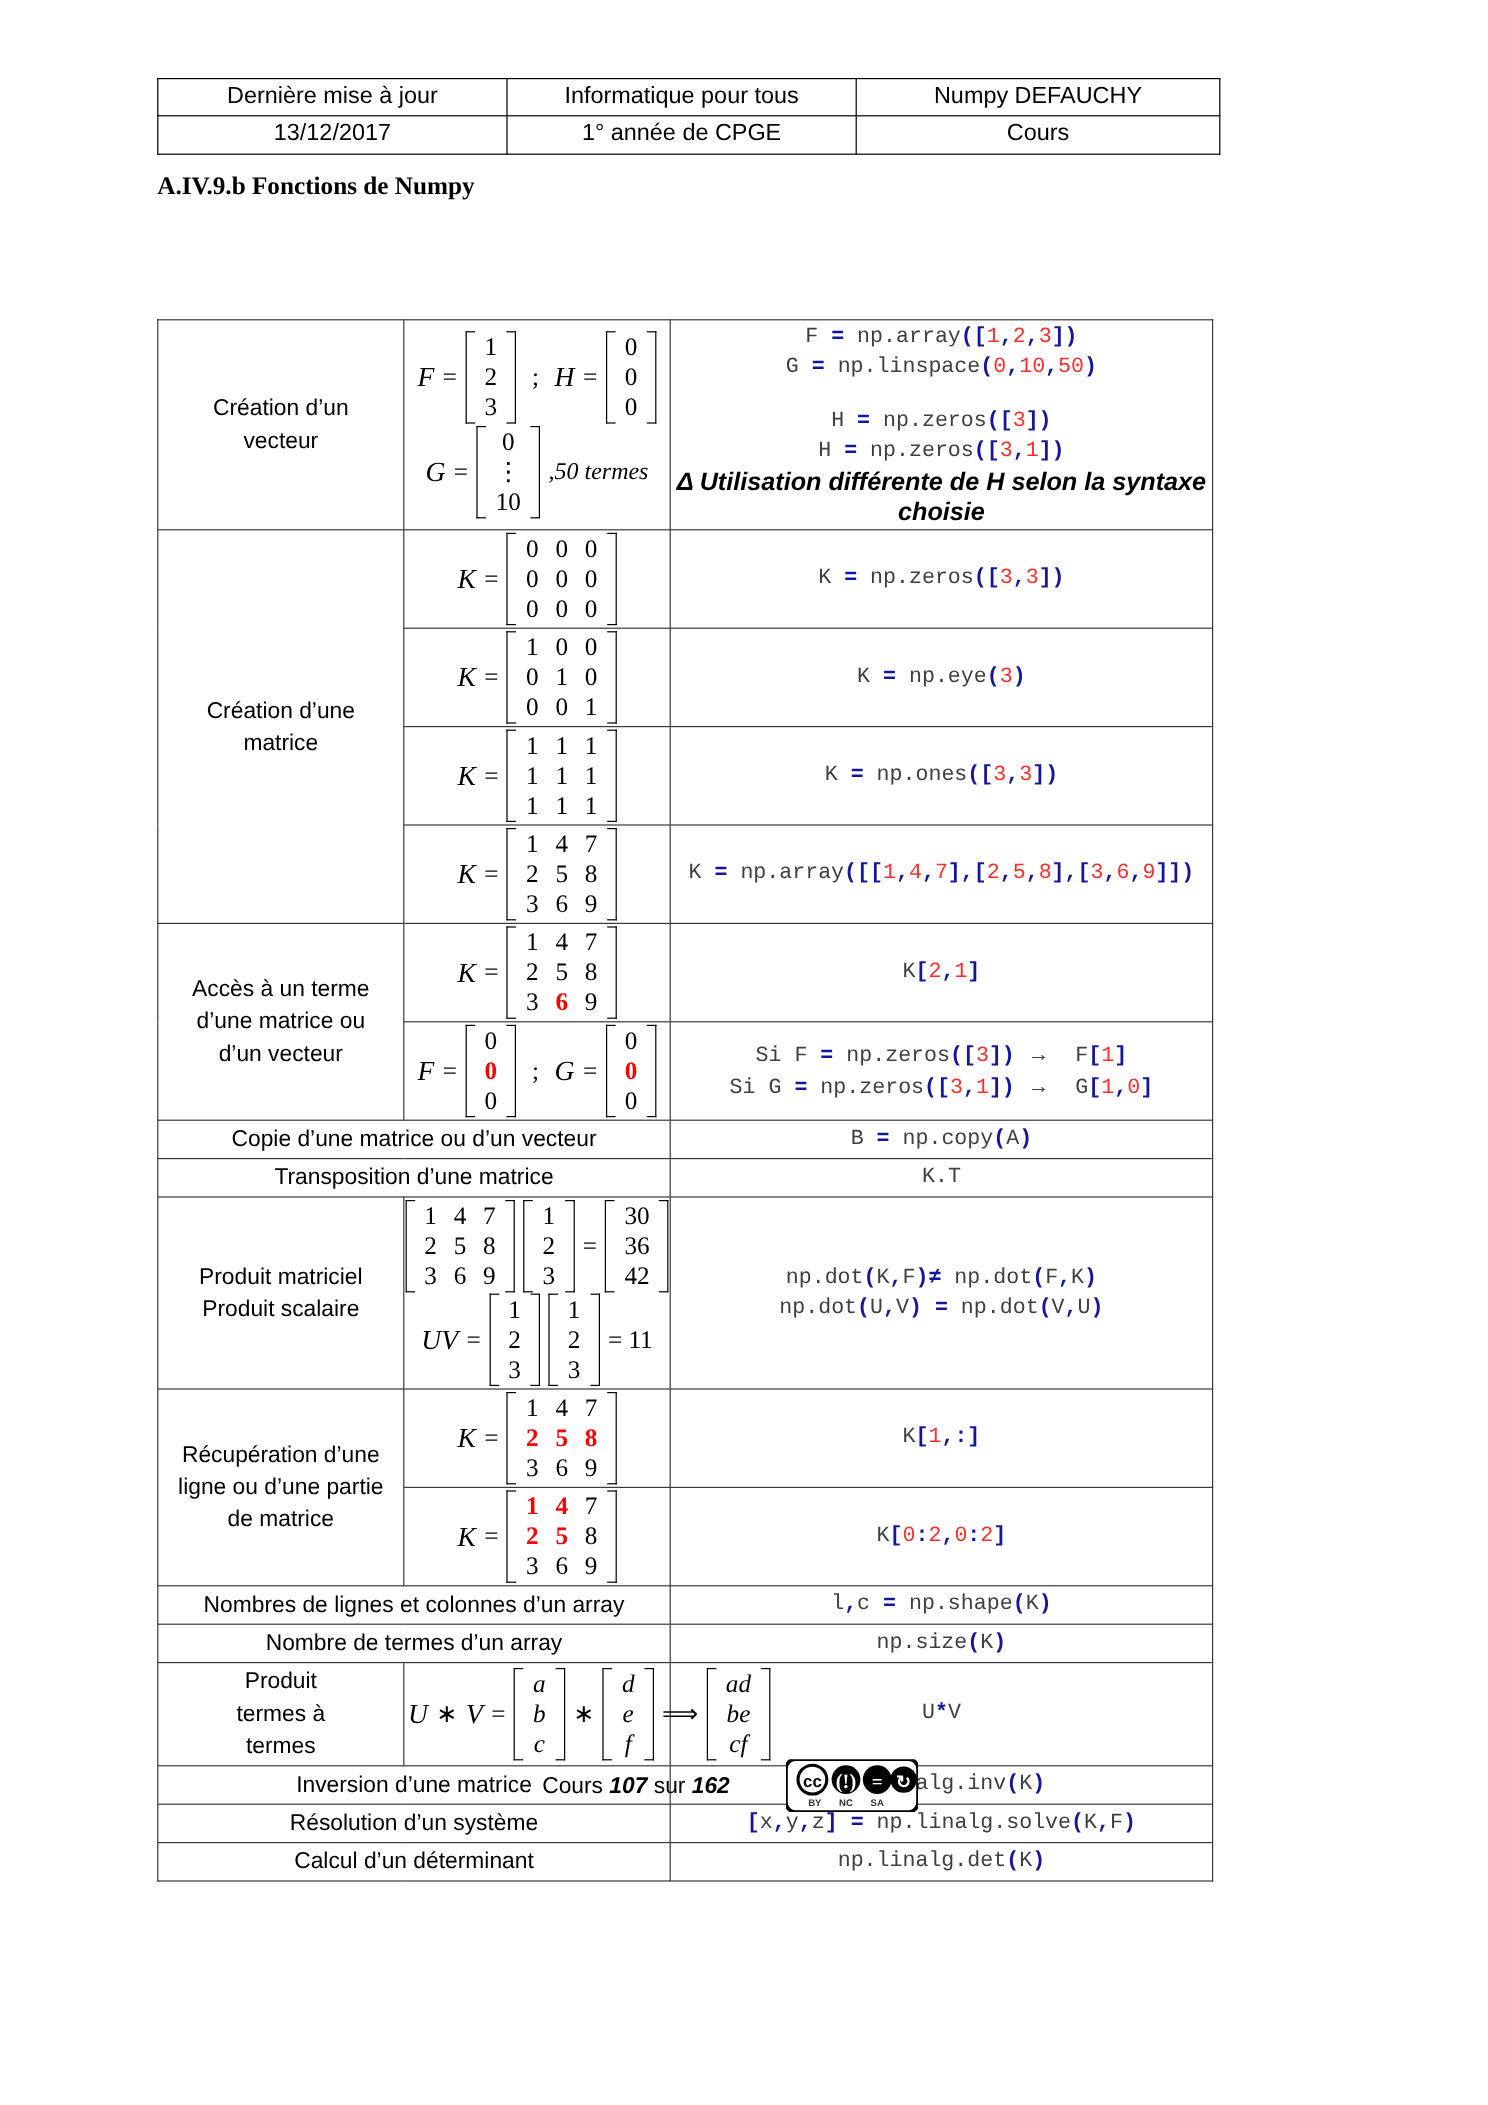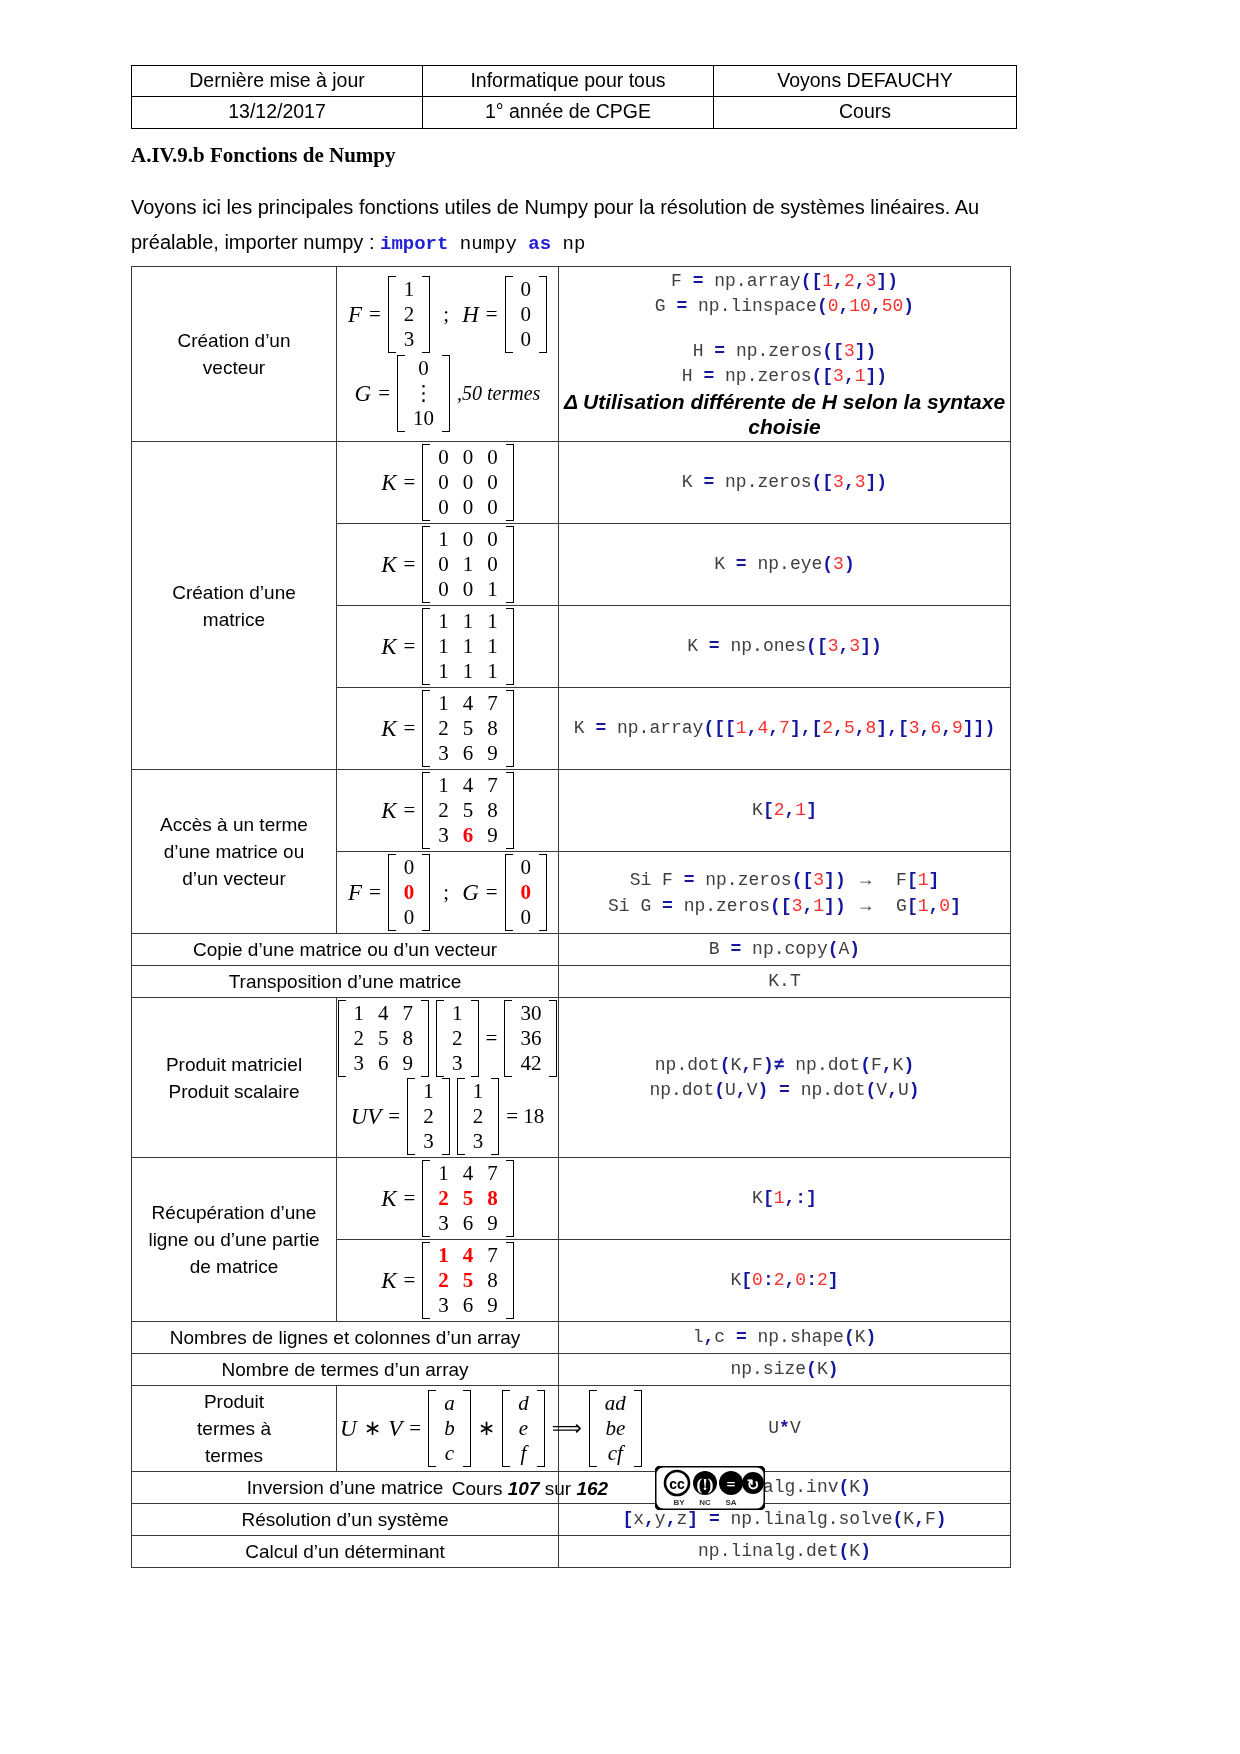--- a/index.html
+++ b/index.html
@@ -148,36 +148,32 @@
 </head>
 <body>
 
 <div class="page">
 
   <table class="hdr">
     <tbody>
         <tr>
       <td class="c1">Dernière mise à jour</td>
       <td class="c2">Informatique pour tous</td>
-      <td class="c3">Voyons DEFAUCHY</td>
+      <td class="c3">Numpy DEFAUCHY</td>
     </tr>
     <tr>
       <td class="c1">13/12/2017</td>
       <td class="c2">1° année de CPGE</td>
       <td class="c3">Cours</td>
     </tr>
   </tbody>
     </table>
 
   <div class="sec-title" style="color: #000000;">A.IV.9.b Fonctions de Numpy</div>
 
-  <div class="intro">
-    <span>Voyons ici les principales fonctions utiles de Numpy pour la résolution de systèmes linéaires. Au</span><br>
-    <span>préalable, importer numpy : </span><span class="mono kw">import</span><span class="mono"> numpy </span><span class="mono kw">as</span><span class="mono"> np</span>
-  </div>
 
   <table class="tbl">
 
     <tbody>
         <tr>
       <td class="w-lbl lbl" rowspan="1">
         Création d’un<br>vecteur
       </td>
       <td class="w-math math">
         <div style="display:flex;flex-direction:column;align-items:center;gap:2px;">
@@ -565,21 +561,21 @@
                       </tr>
                       <tr>
                         <td>2</td>
                       </tr>
                       <tr>
                         <td>3</td>
                       </tr>
                     </tbody>
                   </table>
                 </span>
-            <span class="op">= 18</span>
+            <span class="op">= 11</span>
           </div>
         </div>
       </td>
       <td class="w-code code">
         <div>np.dot<span class="b">(</span>K<span class="b">,</span>F<span class="b">)</span><span class="b">≠</span> np.dot<span class="b">(</span>F<span class="b">,</span>K<span class="b">)</span></div>
         <div>np.dot<span class="b">(</span>U<span class="b">,</span>V<span class="b">)</span> <span class="b">=</span> np.dot<span class="b">(</span>V<span class="b">,</span>U<span class="b">)</span></div>
       </td>
     </tr>
 
     <tr>

